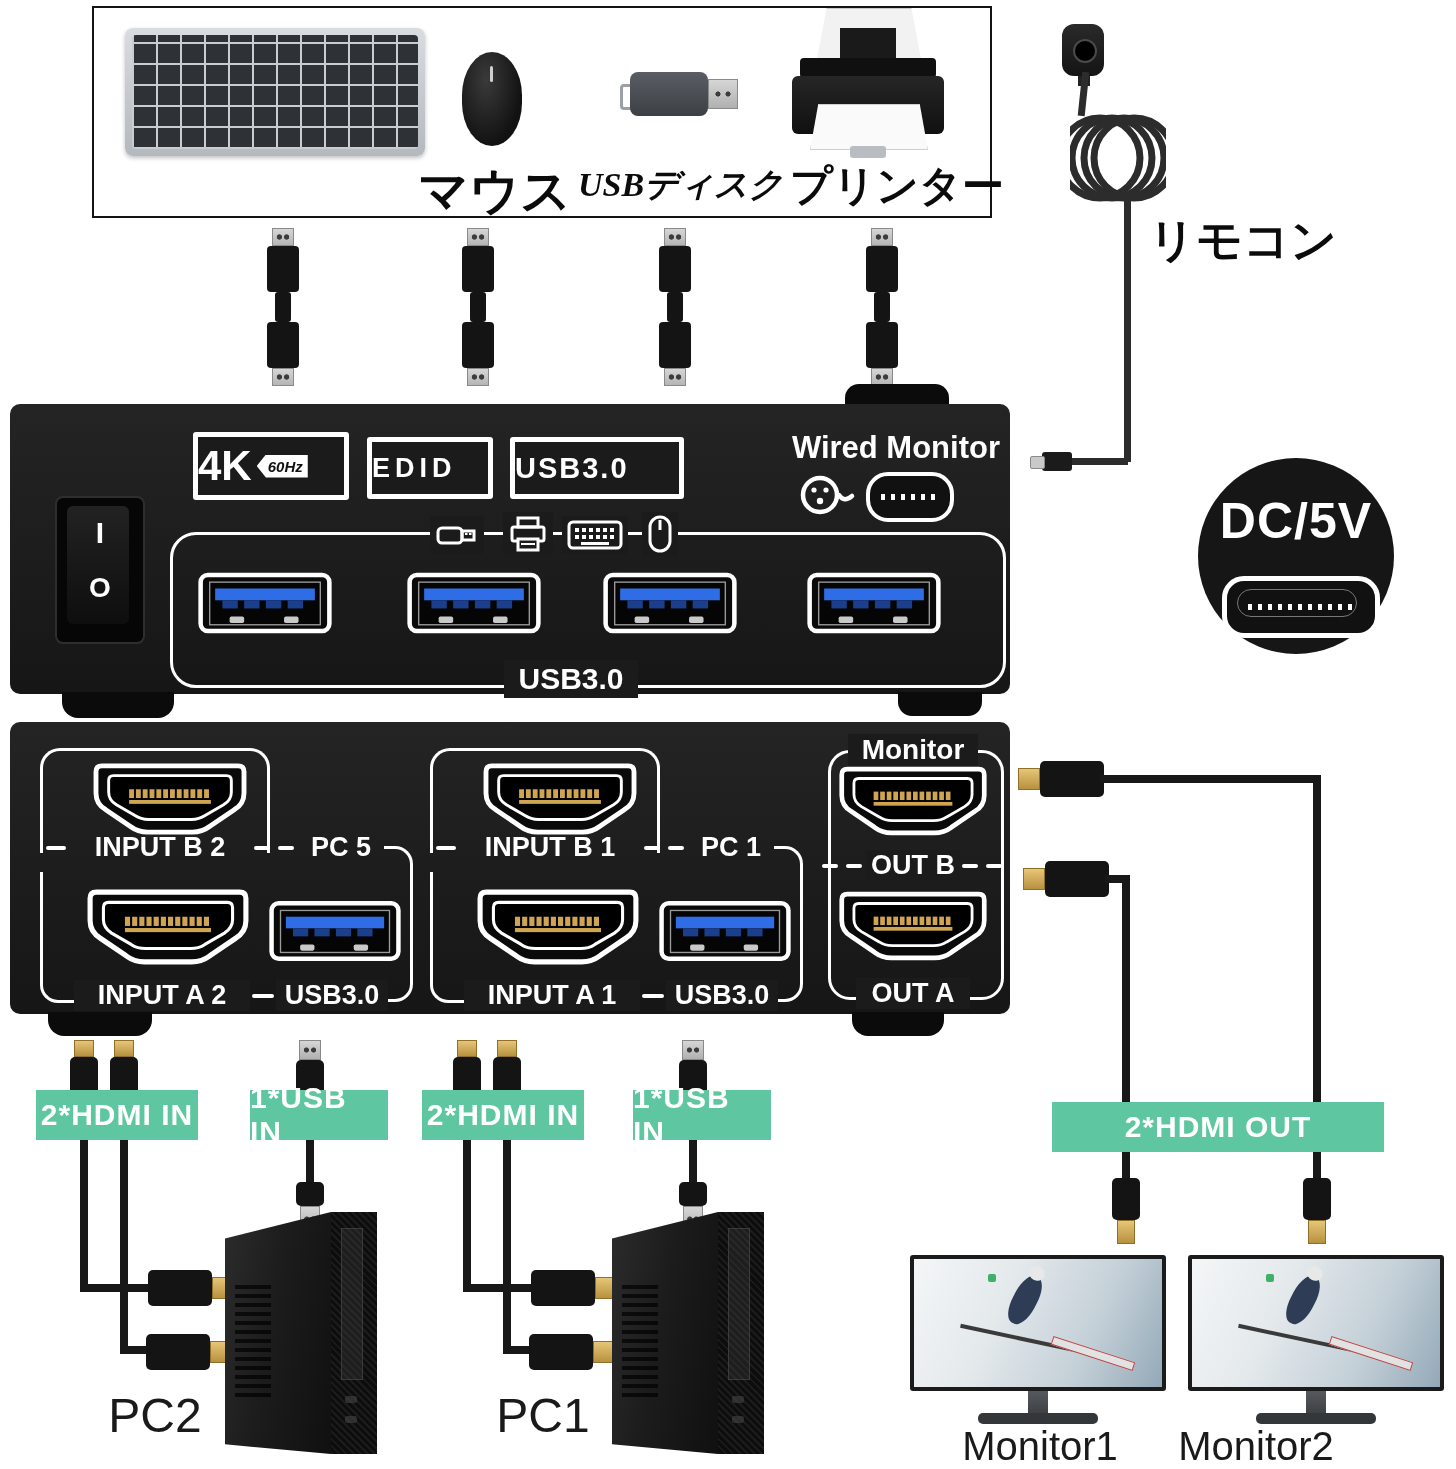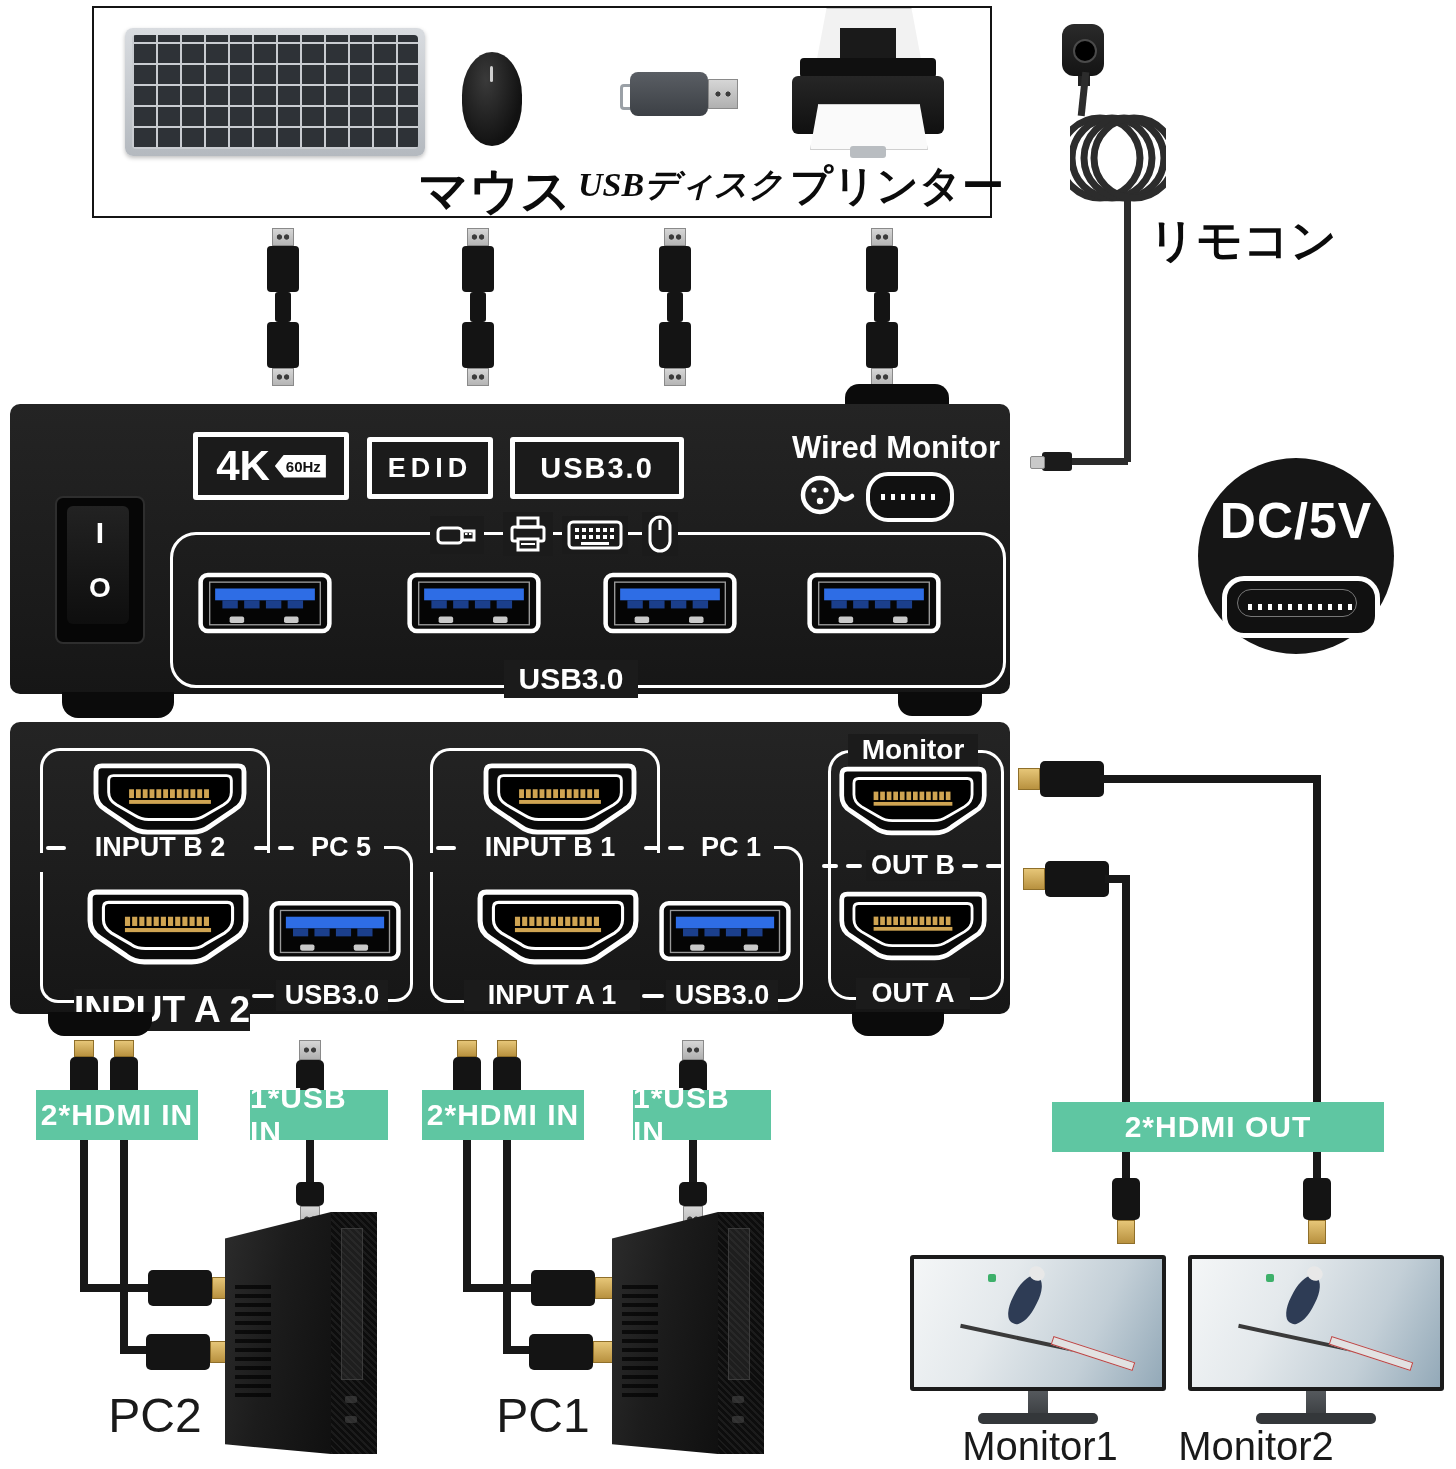--- a/index.html
+++ b/index.html
@@ -7,21 +7,21 @@
   .abs{position:absolute;}
   .cab{position:absolute;background:#181818;}
   .rcab{position:absolute;background:#2c2c2c;}
   .wdash{position:absolute;background:#fff;height:4px;border-radius:2px;}
   .jp{position:absolute;font-weight:bold;color:#0b0b0b;text-align:center;white-space:nowrap;}
   .devlbl{position:absolute;color:#1a1a1a;text-align:center;white-space:nowrap;font-weight:500;}
   .box{position:absolute;background:linear-gradient(180deg,#242424,#161616);border-radius:10px;}
   .foot{position:absolute;background:#0b0b0b;}
   .wl{position:absolute;color:#fff;font-weight:bold;text-align:center;white-space:nowrap;}
   .onpanel{background:#1b1b1b;}
-  .badge{position:absolute;border:5px solid #fff;border-radius:3px;color:#fff;display:flex;align-items:center;justify-content:center;background:#1b1b1b;}
+  .badge{position:absolute;border:5px solid #fff;border-radius:3px;color:#fff;display:flex;align-items:center;justify-content:flex-start;background:#1b1b1b;}
   .seg{position:absolute;border:0 solid #fff;}
   .tag{position:absolute;background:#5fc6a2;color:#fff;display:flex;align-items:center;justify-content:center;font-size:30px;font-weight:bold;letter-spacing:1px;z-index:40;}
   .port{position:absolute;}
   
   .usb-link{position:absolute;width:36px;display:flex;flex-direction:column;align-items:center;}
   .ul-tip{width:22px;height:18px;background:linear-gradient(#d6d6d6,#b5b5b5);border:1px solid #8a8a8a;box-sizing:border-box;
     background-image:radial-gradient(circle at 32% 50%,#3c3c3c 2.3px,transparent 3px),radial-gradient(circle at 68% 50%,#3c3c3c 2.3px,transparent 3px),linear-gradient(#d6d6d6,#b5b5b5);}
   .ul-body{width:32px;height:46px;background:#141414;border-radius:4px;}
   .ul-mid{width:16px;height:30px;background:#141414;border-radius:3px;}
   
@@ -49,21 +49,21 @@
   .t-front::after{content:"";position:absolute;inset:0;background:repeating-linear-gradient(45deg,rgba(70,70,70,.25) 0 2px,transparent 2px 5px);}
   .t-drive{position:absolute;left:10px;top:16px;width:20px;height:150px;background:#1e1e1e;border:1px solid #3a3a3a;}
   .t-btn{position:absolute;left:14px;width:12px;height:7px;background:#2e2e2e;border-radius:2px;}
   
   .mini-ico{position:absolute;background:#1b1b1b;padding:2px 5px;}
   .pill{position:absolute;border:4px solid #fff;border-radius:22px;background:#111;}
   .pill .dots{position:absolute;left:14%;top:50%;transform:translateY(-50%);width:72%;height:6px;
     background:repeating-linear-gradient(90deg,#fff 0 4px,transparent 4px 10px);}
   .kb-keys{position:absolute;inset:7px;border-radius:4px;background-color:#2e3237;
     background-image:repeating-linear-gradient(90deg,#c9ccd1 0 2px,transparent 2px 24px),repeating-linear-gradient(0deg,#c9ccd1 0 2px,transparent 2px 21px);}
-  .flag{clip-path:polygon(18% 0,100% 0,100% 100%,18% 100%,0 50%);background:#fff;color:#111;font-weight:bold;font-size:15px;padding:3px 5px 3px 11px;margin-left:5px;}
+  .flag{clip-path:polygon(18% 0,100% 0,100% 100%,18% 100%,0 50%);background:#fff;color:#111;font-weight:bold;font-size:15px;padding:3px 5px 3px 11px;margin-left:5px;font-style:italic;}
 </style>
 </head>
 <body>
 
 <svg width="0" height="0" style="position:absolute">
   <defs>
     <symbol id="hdmiP" viewBox="0 0 160 76">
       <path d="M10 4 H150 Q156 4 156 10 V32 Q156 43 146 49 L121 66 Q113 72 103 72 H57 Q47 72 39 66 L14 49 Q4 43 4 32 V10 Q4 4 10 4 Z" fill="#0a0a0a" stroke="#fff" stroke-width="5"></path>
       <path d="M22 14 H138 Q143 14 143 19 V31 Q143 39 135 44 L116 55 Q110 59 102 59 H58 Q50 59 44 55 L25 44 Q17 39 17 31 V19 Q17 14 22 14 Z" fill="#000" stroke="#fff" stroke-width="3"></path>
       <g fill="#cfa452">
@@ -367,21 +367,21 @@
     <div class="wdash" style="left:268px;top:124px;width:16px;"></div>
     <div class="wl" style="left:292px;top:110px;width:78px;font-size:27px;">PC 5</div>
     <div class="seg" style="left:374px;top:124px;width:26px;height:150px;border-width:3.5px 3.5px 3.5px 0;border-radius:0 18px 18px 0;"></div>
     <div class="seg" style="left:30px;top:150px;width:50px;height:128px;border-width:0 0 3.5px 3.5px;border-radius:0 0 0 18px;"></div>
     <svg class="port" style="left:76px;top:166px;" width="164" height="78">
         <use href="#hdmiP"></use>
       </svg>
     <svg class="port" style="left:258px;top:176px;" width="134" height="66">
         <use href="#usbP"></use>
       </svg>
-    <div class="wl onpanel" style="left:64px;top:258px;width:176px;font-size:37px;margin-top:9px;">INPUT A 2</div>
+    <div class="wl onpanel" style="left:64px;top:258px;width:176px;font-size:27px;">INPUT A 2</div>
     <div class="wdash" style="left:242px;top:272px;width:22px;"></div>
     <div class="wl onpanel" style="left:266px;top:258px;width:112px;font-size:27px;">USB3.0</div>
 
     <div class="seg" style="left:420px;top:26px;width:224px;height:102px;border-width:3.5px 3.5px 0 3.5px;border-radius:20px 20px 0 0;"></div>
     <svg class="port" style="left:472px;top:40px;" width="156" height="74">
         <use href="#hdmiP"></use>
       </svg>
     <div class="wdash" style="left:426px;top:124px;width:20px;"></div>
     <div class="wl" style="left:452px;top:110px;width:176px;font-size:27px;">INPUT B 1</div>
     <div class="wdash" style="left:634px;top:124px;width:16px;"></div>

